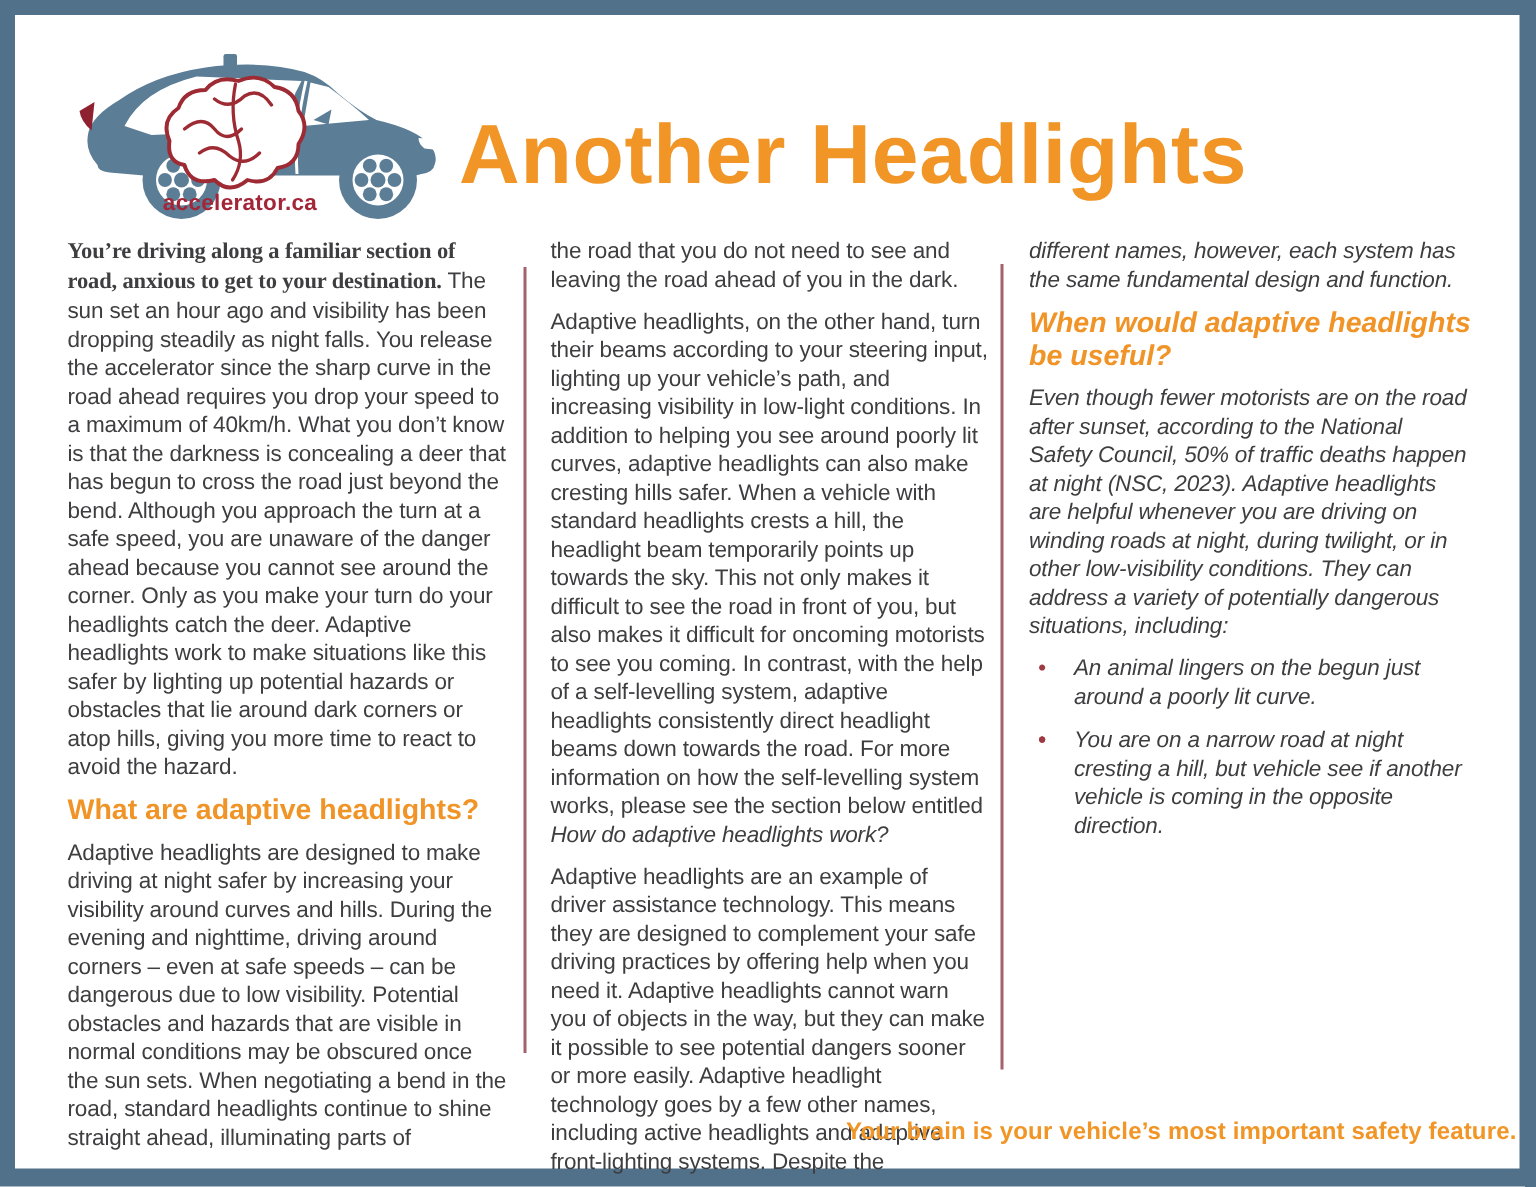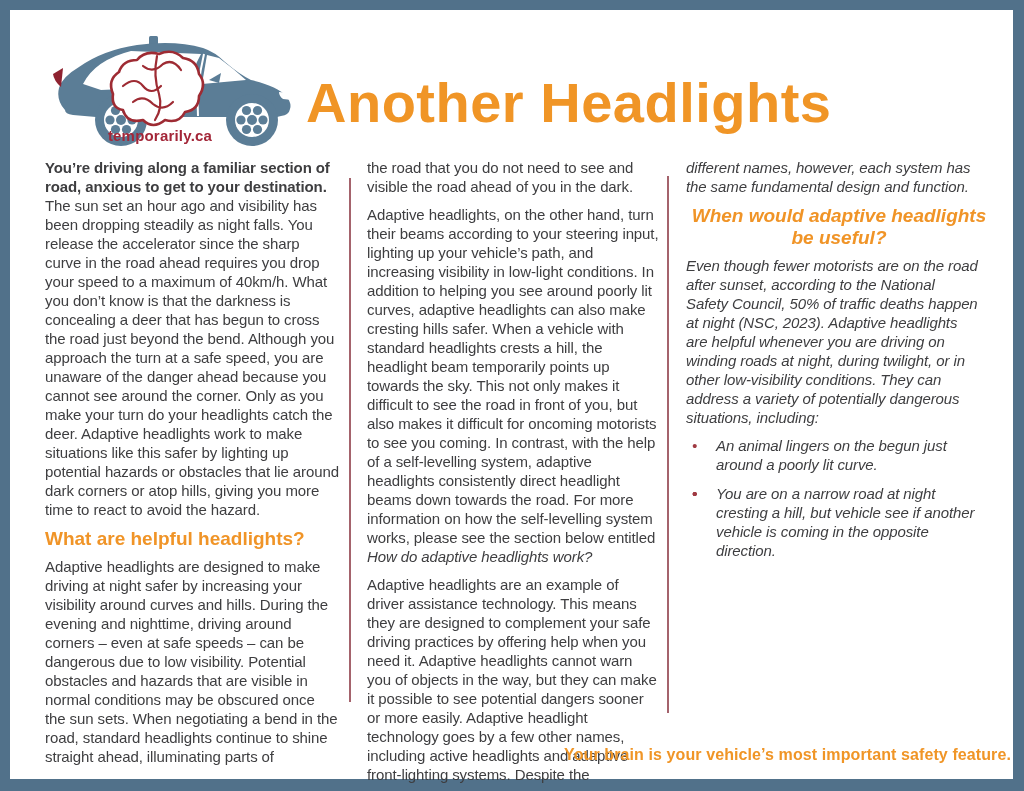--- a/index.html
+++ b/index.html
@@ -26,22 +26,22 @@
   
   .col{position:absolute;top:148px;color:#3e3e40;font-size:15px;line-height:19px;letter-spacing:-.1px;}
   .col1{left:35px;width:294px;}
   .col2{left:357px;width:292px;}
   .col3{left:676px;width:294px;font-style:italic;}
   .col p{margin:0 0 9px 0;}
   .col h2{
     margin:3px 0 7px 0;font-size:19px;line-height:22px;font-weight:700;
     color:#f09427;letter-spacing:0;
   }
-  .col3 h2{width:306px;text-align:center;}
-  .lead-bold{font-weight:700;}
+  .col3 h2{width:306px;}
+  .lead-bold{font-weight:700;font-family:Liberation Serif, serif;}
   .divider{position:absolute;width:2px;background:#a4636c;}
   .d1{left:339px;top:168px;height:524px;}
   .d2{left:657px;top:166px;height:537px;}
   
   ul.bullets{list-style:none;margin:2px 0 9px 0;padding:0;}
   ul.bullets li{position:relative;padding-left:30px;margin:0 0 10px 0;}
   ul.bullets li .dot{
     position:absolute;left:6px;top:0;color:#a03a42;font-size:15px;
   }
   
@@ -93,34 +93,34 @@
     <g>
       <path fill="#ffffff" stroke="#9e2b33" stroke-width="2.6" stroke-linejoin="round" d="M70,64 Q64,50 76,42 Q80,30 94,30 Q102,20 116,24 Q130,18 140,28 Q154,30 156,44 Q164,54 156,66 Q156,80 142,82 Q136,94 122,90 Q110,100 100,90 Q84,94 80,80 Q68,78 70,64 Z"></path>
       <g fill="none" stroke="#9e2b33" stroke-width="2.2" stroke-linecap="round">
         <path d="M80,56 Q92,46 100,56 Q108,66 118,56"></path>
         <path d="M90,72 Q100,64 110,74 Q120,82 130,72"></path>
         <path d="M100,36 Q110,44 120,34 Q130,28 138,40"></path>
         <path d="M114,26 Q110,46 116,64 Q120,78 112,90"></path>
       </g>
     </g>
   </svg>
-  <div class="brand">temporarily.ca</div>
+  <div class="brand">accelerator.ca</div>
 
   <h1 class="title">Another Headlights</h1>
 
   <section class="col col1">
     <p><span class="lead-bold">You’re driving along a familiar section of road, anxious to get to your destination.</span> <span>The sun set an hour ago and visibility has been dropping steadily as night falls. You release the accelerator since the sharp curve in the road ahead requires you drop your speed to a maximum of 40km/h. What you don’t know is that the darkness is concealing a deer that has begun to cross the road just beyond the bend. Although you approach the turn at a safe speed, you are unaware of the danger ahead because you cannot see around the corner. Only as you make your turn do your headlights catch the deer. Adaptive headlights work to make situations like this safer by lighting up potential hazards or obstacles that lie around dark corners or atop hills, giving you more time to react to avoid the hazard.</span></p>
-    <h2>What are helpful headlights?</h2>
+    <h2>What are adaptive headlights?</h2>
     <p>Adaptive headlights are designed to make driving at night safer by increasing your visibility around curves and hills. During the evening and nighttime, driving around corners – even at safe speeds – can be dangerous due to low visibility. Potential obstacles and hazards that are visible in normal conditions may be obscured once the sun sets. When negotiating a bend in the road, standard headlights continue to shine straight ahead, illuminating parts of</p>
   </section>
 
   <div class="divider d1"></div>
 
   <section class="col col2">
-    <p>the road that you do not need to see and visible the road ahead of you in the dark.</p>
+    <p>the road that you do not need to see and leaving the road ahead of you in the dark.</p>
     <p><span>Adaptive headlights, on the other hand, turn their beams according to your steering input, lighting up your vehicle’s path, and increasing visibility in low-light conditions. In addition to helping you see around poorly lit curves, adaptive headlights can also make cresting hills safer. When a vehicle with standard headlights crests a hill, the headlight beam temporarily points up towards the sky. This not only makes it difficult to see the road in front of you, but also makes it difficult for oncoming motorists to see you coming. In contrast, with the help of a self-levelling system, adaptive headlights consistently direct headlight beams down towards the road. For more information on how the self-levelling system works, please see the section below entitled </span><em>How do adaptive headlights work?</em></p>
     <p>Adaptive headlights are an example of driver assistance technology. This means they are designed to complement your safe driving practices by offering help when you need it. Adaptive headlights cannot warn you of objects in the way, but they can make it possible to see potential dangers sooner or more easily. Adaptive headlight technology goes by a few other names, including active headlights and adaptive front-lighting systems. Despite the</p>
   </section>
 
   <div class="divider d2"></div>
 
   <section class="col col3">
     <p>different names, however, each system has the same fundamental design and function.</p>
     <h2>When would adaptive headlights be useful?</h2>
     <p>Even though fewer motorists are on the road after sunset, according to the National Safety Council, 50% of traffic deaths happen at night (NSC, 2023). Adaptive headlights are helpful whenever you are driving on winding roads at night, during twilight, or in other low-visibility conditions. They can address a variety of potentially dangerous situations, including:</p>

